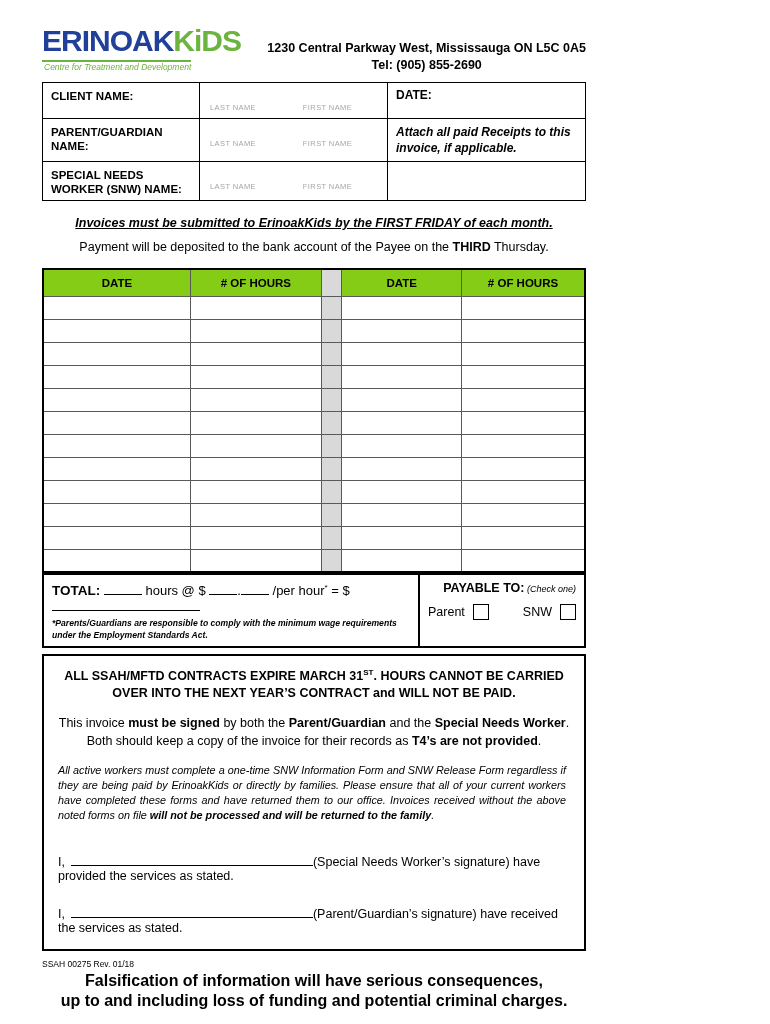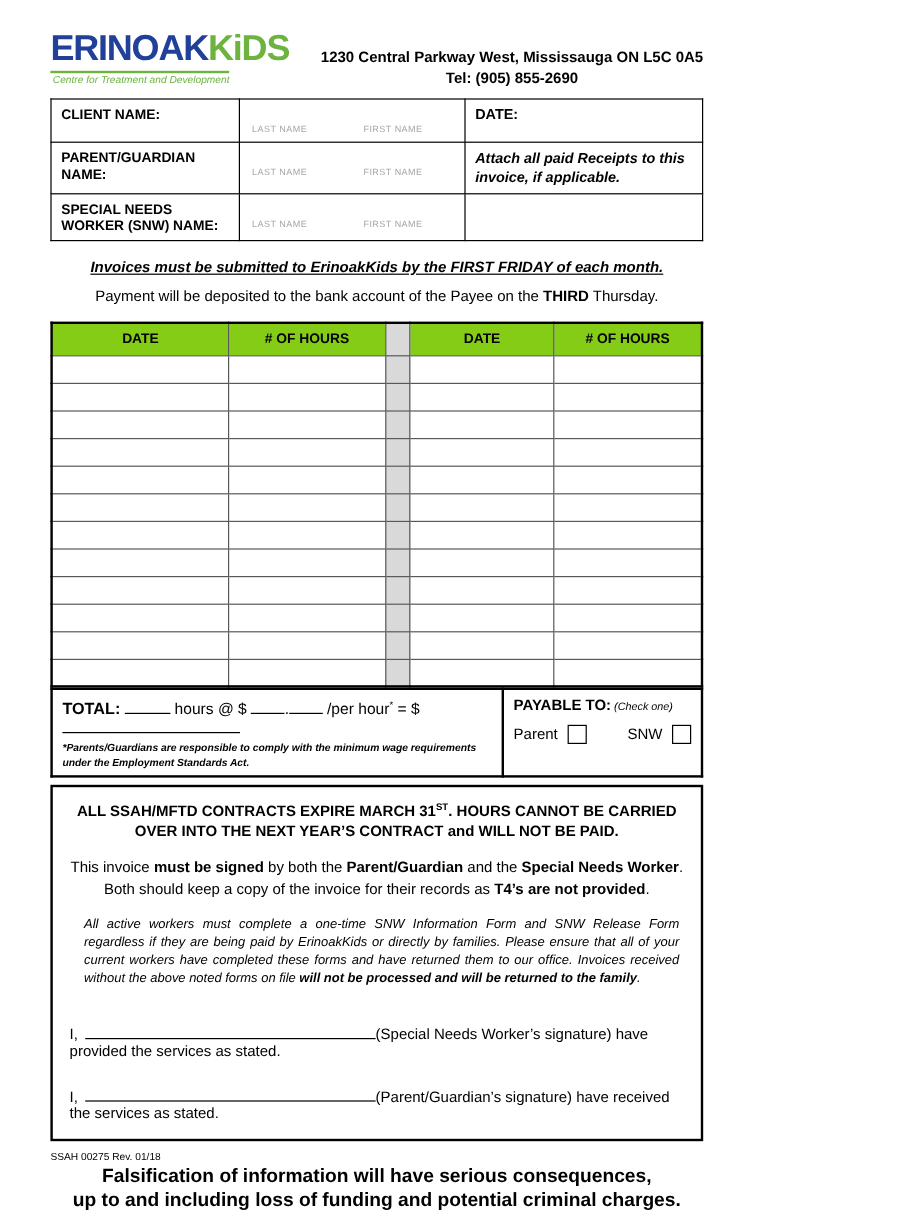--- a/index.html
+++ b/index.html
@@ -54,33 +54,33 @@
   
   .total-table { border: 2px solid #000; }
   .total-table td { border: 2px solid #000; vertical-align: top; }
   .total-left { width: 470px; padding: 7px 8px 5px 8px; }
   .total-line { font-size: 13px; }
   .total-line b { font-size: 13.5px; }
   .blank { display: inline-block; border-bottom: 1.2px solid #000; height: 13px; vertical-align: baseline; }
   .w38 { width: 38px; } .w28 { width: 28px; } .w150 { width: 148px; }
   .ast { font-size: 8px; vertical-align: super; }
   .footnote { font-size: 8.6px; font-style: italic; font-weight: 600; line-height: 11.5px; margin-top: 4px; }
-  .total-right { padding: 6px 8px; text-align: left; }
+  .total-right { padding: 6px 8px; text-align: right; }
   .payable-line { font-size: 12.5px; }
   .payable-line .small { font-size: 9px; font-style: italic; font-weight: normal; }
   .check-row { margin-top: 9px; font-size: 12.5px; display: flex; align-items: center; justify-content: center; }
   .checkbox { display: inline-block; width: 16px; height: 16px; border: 1.6px solid #000; margin-left: 8px; background: #fff; }
   .check-gap { display: inline-block; width: 34px; }
 
   
   .contracts-box { border: 2px solid #000; margin-top: 6px; padding: 8px 14px 14px 14px; }
   .box-title { text-align: center; font-weight: bold; font-size: 12.5px; line-height: 17px; }
   .box-title sup { font-size: 8px; }
   .sign-para { text-align: center; font-size: 12.5px; line-height: 18px; margin-top: 12px; }
-  .workers-note { font-style: italic; font-size: 10.8px; line-height: 15px; text-align: justify; margin: 13px 4px 0 12px; }
+  .workers-note { font-style: italic; font-size: 10.8px; line-height: 15px; text-align: justify; margin: 13px 4px 0 0; }
   .sig-row { font-size: 12.5px; margin-top: 22px; }
   .sig-row.second { margin-top: 30px; }
   .sig-blank { display: inline-block; width: 242px; border-bottom: 1.3px solid #000; height: 13px; margin: 0 0 0 6px; vertical-align: baseline; }
 
   
   .form-number { font-size: 8.5px; margin-top: 8px; }
   .warning { text-align: center; font-weight: bold; font-size: 16px; line-height: 20px; margin-top: 2px; }
 
   b.seg { font-weight: bold; }
 </style>

